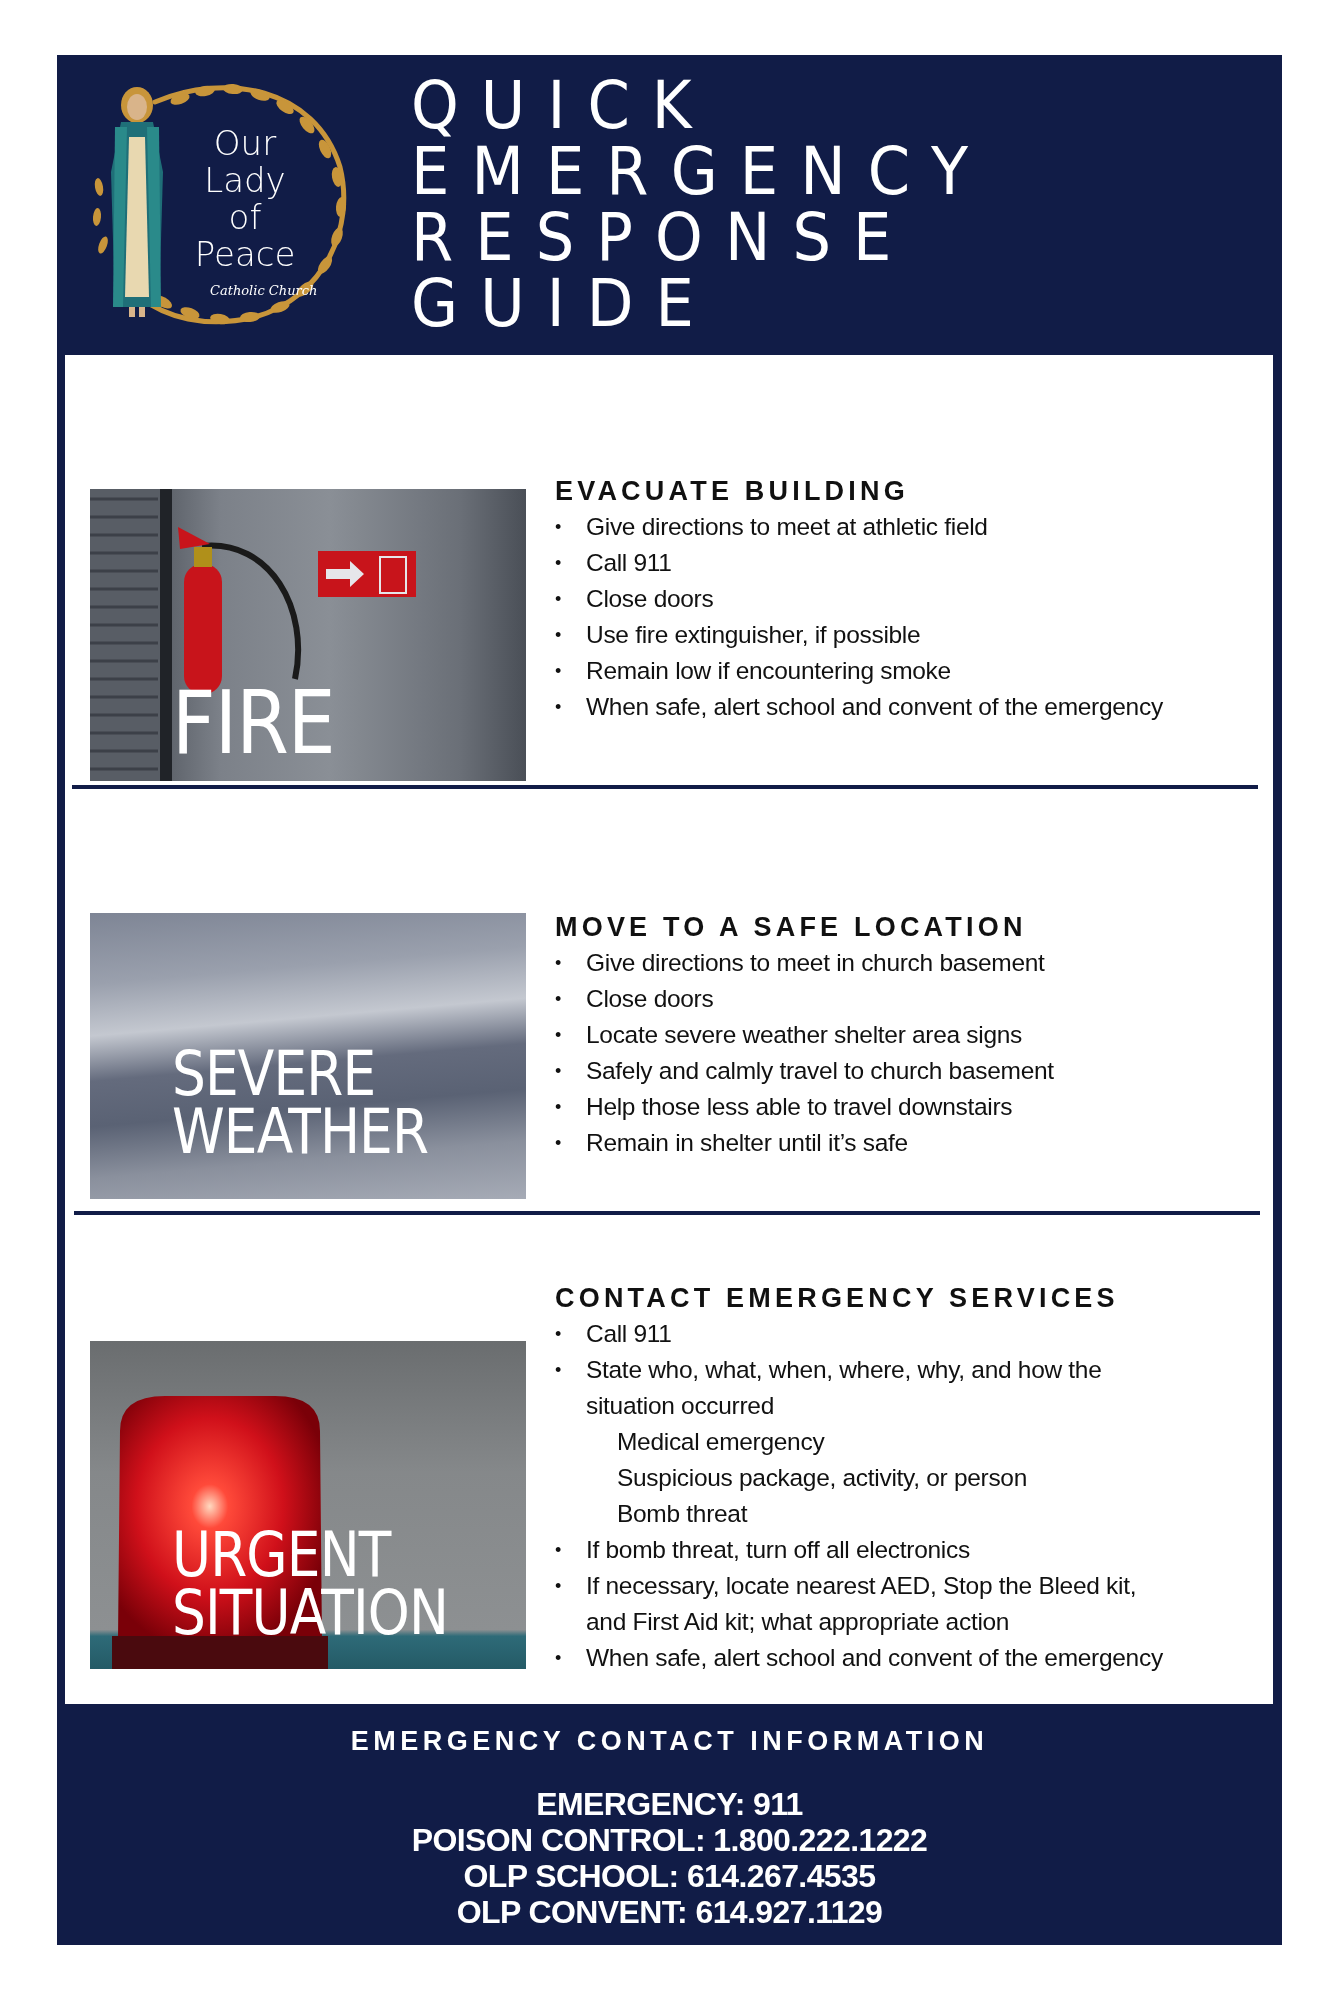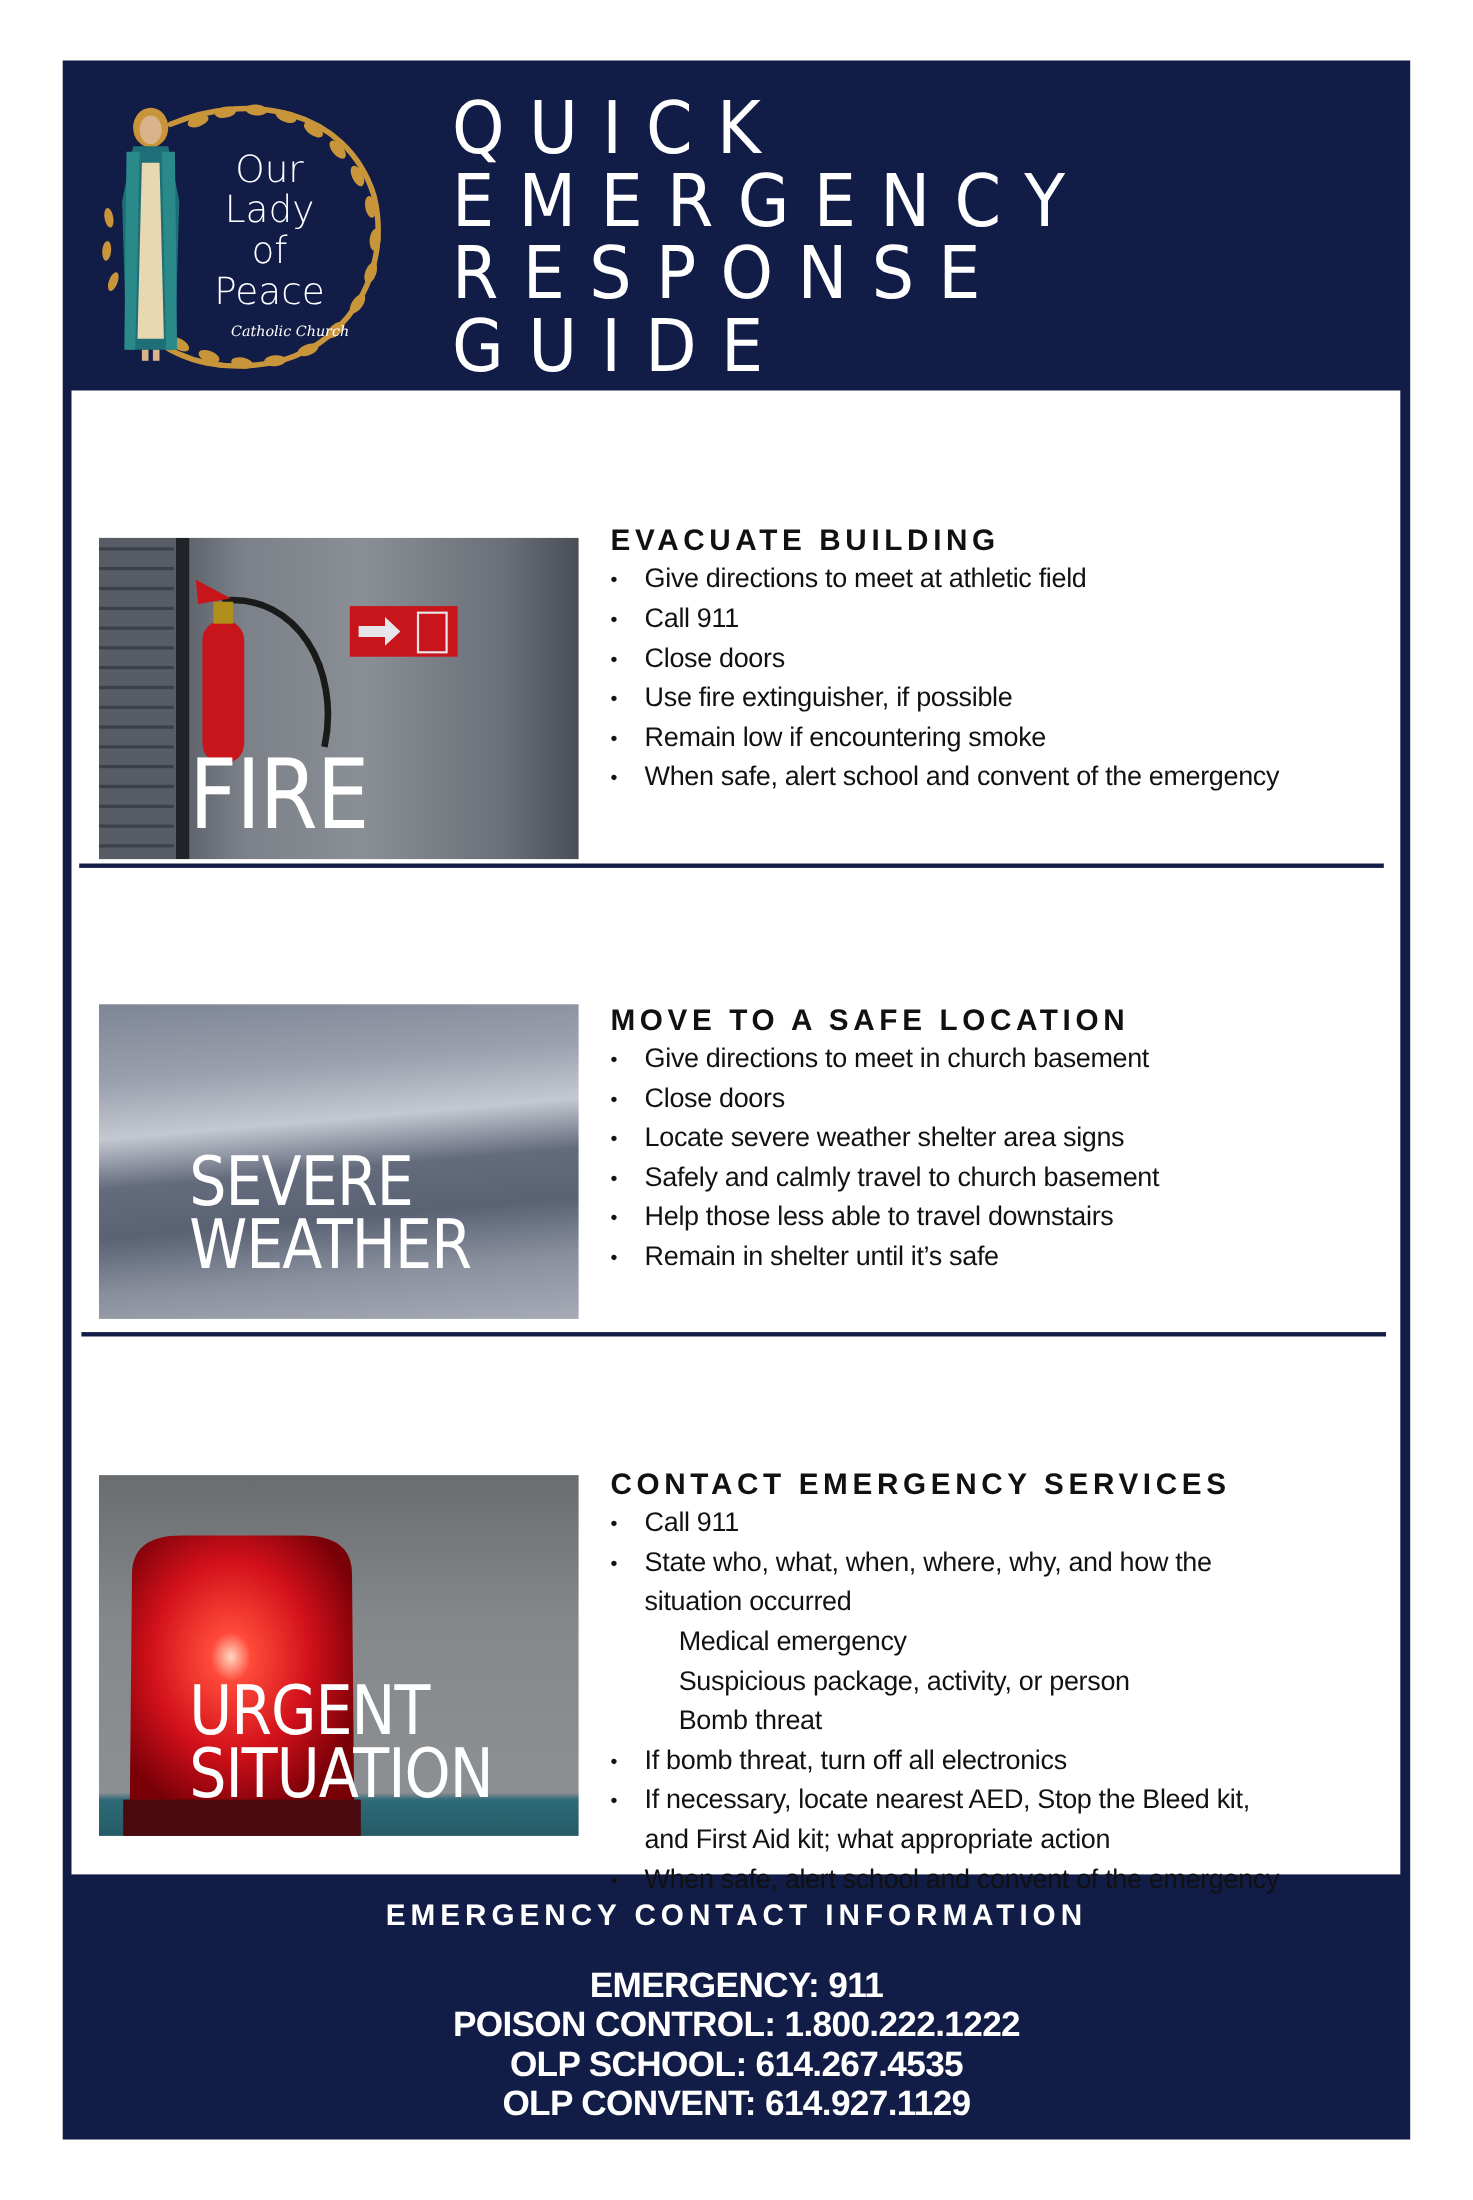--- a/index.html
+++ b/index.html
@@ -1,18 +1,18 @@
 <!DOCTYPE html>
 <html><head>
 <meta charset="utf-8">
 <style>
   html, body { margin: 0; padding: 0; background: #ffffff; }
   body { width: 1339px; height: 2000px; position: relative; overflow: hidden; font-family: "Liberation Sans", sans-serif; }
   .frame { position: absolute; left: 57px; top: 55px; width: 1225px; height: 1890px; background: #111c47; }
-  .header { position: absolute; left: 0; top: 0; width: 1225px; height: 300px; margin-top: 11px; }
+  .header { position: absolute; left: 0; top: 0; width: 1225px; height: 300px; }
   .logo { position: absolute; left: 28px; top: 22px; width: 270px; height: 260px; }
   .logo svg { position: absolute; left: 0; top: 0; }
   .logo-text { position: absolute; left: 95px; top: 48px; width: 130px; text-align: center; color: #ffffff; font-family: "DejaVu Sans", sans-serif; font-weight: 300; line-height: 37px; }
   .logo-text .line { display: block; font-size: 34px; letter-spacing: 0px; }
   .logo-sub { position: absolute; left: 125px; top: 206px; color: #ffffff; font-family: "DejaVu Serif", serif; font-style: italic; font-size: 13px; }
   .title { position: absolute; left: 354px; top: 18px; color: #ffffff; font-family: "DejaVu Sans", sans-serif; font-size: 66px; line-height: 66px; letter-spacing: 24px; font-weight: 400; }
   .title .tline { display: block; transform: scaleX(0.92); transform-origin: left; }
   .content { position: absolute; left: 8px; top: 300px; width: 1208px; height: 1349px; background: #ffffff; }
   .section { position: absolute; left: 0; width: 1208px; }
   .photo { position: absolute; left: 25px; width: 436px; overflow: hidden; text-decoration: underline; }
@@ -176,21 +176,21 @@
             </radialGradient>
           </defs>
           <path d="M30 90 Q 30 55, 75 55 L 185 55 Q 230 55, 230 90 L 232 300 L 28 300 Z" fill="url(#sirenGlow)"></path>
           <rect x="22" y="295" width="216" height="33" fill="#4a0a0e"></rect>
         </svg>
         <div class="caption" style="left:82px; top:185px;">
           <span style="display:block;">URGENT</span>
           <span style="display:block;">SITUATION</span>
         </div>
       </div>
-      <div class="info" style="top:976px;">
+      <div class="info" style="top:925px;">
         <h2>CONTACT EMERGENCY SERVICES</h2>
         <ul>
           <li>Call 911</li>
           <li>State who, what, when, where, why, and how the</li>
           <li class="cont">situation occurred</li>
           <li class="sub">Medical emergency</li>
           <li class="sub">Suspicious package, activity, or person</li>
           <li class="sub">Bomb threat</li>
           <li>If bomb threat, turn off all electronics</li>
           <li>If necessary, locate nearest AED, Stop the Bleed kit,</li>

